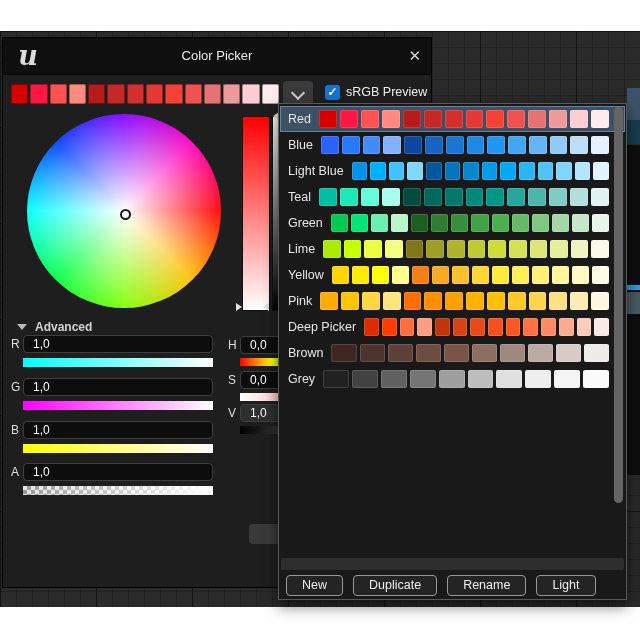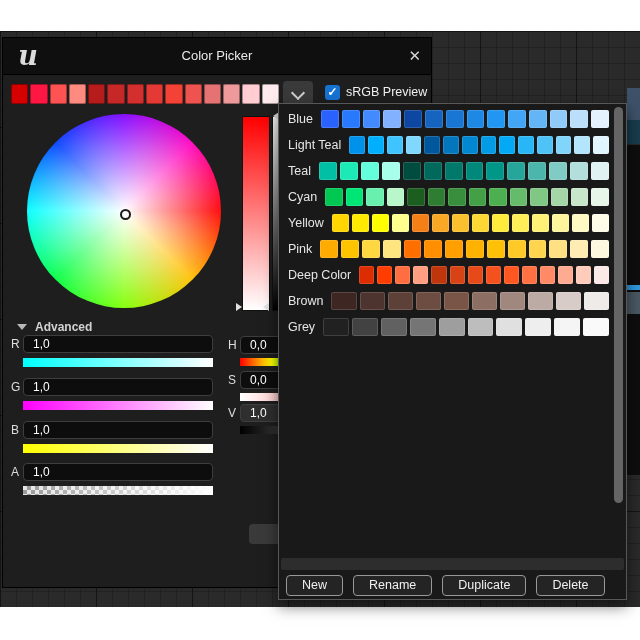--- a/index.html
+++ b/index.html
@@ -188,41 +188,60 @@
         <span class="slabel">V</span>
         <div class="sbox">1,0</div>
         <div class="sbar" style="background: linear-gradient(to right, rgb(0, 0, 0), rgb(255, 255, 255));"></div>
       </div>
 
       <div class="ok-part"></div>
     </div>
 
     <div class="panel">
       <div class="prows">
+          <div class="prow selected">
+            <span class="plabel">Red</span>
+            <div class="pstrip">
+              <div class="pswatch" style="background: rgb(213, 0, 0);"></div>
+              <div class="pswatch" style="background: rgb(255, 23, 68);"></div>
+              <div class="pswatch" style="background: rgb(255, 82, 82);"></div>
+              <div class="pswatch" style="background: rgb(255, 138, 128);"></div>
+              <div class="pswatch" style="background: rgb(183, 28, 28);"></div>
+              <div class="pswatch" style="background: rgb(198, 40, 40);"></div>
+              <div class="pswatch" style="background: rgb(211, 47, 47);"></div>
+              <div class="pswatch" style="background: rgb(229, 57, 53);"></div>
+              <div class="pswatch" style="background: rgb(244, 67, 54);"></div>
+              <div class="pswatch" style="background: rgb(239, 83, 80);"></div>
+              <div class="pswatch" style="background: rgb(229, 115, 115);"></div>
+              <div class="pswatch" style="background: rgb(239, 154, 154);"></div>
+              <div class="pswatch" style="background: rgb(255, 205, 210);"></div>
+              <div class="pswatch" style="background: rgb(255, 235, 238);"></div>
+            </div>
+          </div>
           <div class="prow">
             <span class="plabel">Blue</span>
             <div class="pstrip">
               <div class="pswatch" style="background: rgb(41, 98, 255);"></div>
               <div class="pswatch" style="background: rgb(41, 121, 255);"></div>
               <div class="pswatch" style="background: rgb(68, 138, 255);"></div>
               <div class="pswatch" style="background: rgb(130, 177, 255);"></div>
               <div class="pswatch" style="background: rgb(13, 71, 161);"></div>
               <div class="pswatch" style="background: rgb(21, 101, 192);"></div>
               <div class="pswatch" style="background: rgb(25, 118, 210);"></div>
               <div class="pswatch" style="background: rgb(30, 136, 229);"></div>
               <div class="pswatch" style="background: rgb(33, 150, 243);"></div>
               <div class="pswatch" style="background: rgb(66, 165, 245);"></div>
               <div class="pswatch" style="background: rgb(100, 181, 246);"></div>
               <div class="pswatch" style="background: rgb(144, 202, 249);"></div>
               <div class="pswatch" style="background: rgb(187, 222, 251);"></div>
               <div class="pswatch" style="background: rgb(227, 242, 253);"></div>
             </div>
           </div>
           <div class="prow">
-            <span class="plabel">Light Teal</span>
+            <span class="plabel">Light Blue</span>
             <div class="pstrip">
               <div class="pswatch" style="background: rgb(0, 145, 234);"></div>
               <div class="pswatch" style="background: rgb(0, 176, 255);"></div>
               <div class="pswatch" style="background: rgb(64, 196, 255);"></div>
               <div class="pswatch" style="background: rgb(128, 216, 255);"></div>
               <div class="pswatch" style="background: rgb(1, 87, 155);"></div>
               <div class="pswatch" style="background: rgb(2, 119, 189);"></div>
               <div class="pswatch" style="background: rgb(2, 136, 209);"></div>
               <div class="pswatch" style="background: rgb(3, 155, 229);"></div>
               <div class="pswatch" style="background: rgb(3, 169, 244);"></div>
@@ -246,39 +265,58 @@
               <div class="pswatch" style="background: rgb(0, 137, 123);"></div>
               <div class="pswatch" style="background: rgb(0, 150, 136);"></div>
               <div class="pswatch" style="background: rgb(38, 166, 154);"></div>
               <div class="pswatch" style="background: rgb(77, 182, 172);"></div>
               <div class="pswatch" style="background: rgb(128, 203, 196);"></div>
               <div class="pswatch" style="background: rgb(178, 223, 219);"></div>
               <div class="pswatch" style="background: rgb(224, 242, 241);"></div>
             </div>
           </div>
           <div class="prow">
-            <span class="plabel">Cyan</span>
+            <span class="plabel">Green</span>
             <div class="pstrip">
               <div class="pswatch" style="background: rgb(0, 200, 83);"></div>
               <div class="pswatch" style="background: rgb(0, 230, 118);"></div>
               <div class="pswatch" style="background: rgb(105, 240, 174);"></div>
               <div class="pswatch" style="background: rgb(185, 246, 202);"></div>
               <div class="pswatch" style="background: rgb(27, 94, 32);"></div>
               <div class="pswatch" style="background: rgb(46, 125, 50);"></div>
               <div class="pswatch" style="background: rgb(56, 142, 60);"></div>
               <div class="pswatch" style="background: rgb(67, 160, 71);"></div>
               <div class="pswatch" style="background: rgb(76, 175, 80);"></div>
               <div class="pswatch" style="background: rgb(102, 187, 106);"></div>
               <div class="pswatch" style="background: rgb(129, 199, 132);"></div>
               <div class="pswatch" style="background: rgb(165, 214, 167);"></div>
               <div class="pswatch" style="background: rgb(200, 230, 201);"></div>
               <div class="pswatch" style="background: rgb(232, 245, 233);"></div>
             </div>
           </div>
           <div class="prow">
+            <span class="plabel">Lime</span>
+            <div class="pstrip">
+              <div class="pswatch" style="background: rgb(174, 234, 0);"></div>
+              <div class="pswatch" style="background: rgb(198, 255, 0);"></div>
+              <div class="pswatch" style="background: rgb(238, 255, 65);"></div>
+              <div class="pswatch" style="background: rgb(244, 255, 129);"></div>
+              <div class="pswatch" style="background: rgb(130, 119, 23);"></div>
+              <div class="pswatch" style="background: rgb(158, 157, 36);"></div>
+              <div class="pswatch" style="background: rgb(175, 180, 43);"></div>
+              <div class="pswatch" style="background: rgb(192, 202, 51);"></div>
+              <div class="pswatch" style="background: rgb(205, 220, 57);"></div>
+              <div class="pswatch" style="background: rgb(212, 225, 87);"></div>
+              <div class="pswatch" style="background: rgb(220, 231, 117);"></div>
+              <div class="pswatch" style="background: rgb(230, 238, 156);"></div>
+              <div class="pswatch" style="background: rgb(240, 244, 195);"></div>
+              <div class="pswatch" style="background: rgb(249, 251, 231);"></div>
+            </div>
+          </div>
+          <div class="prow">
             <span class="plabel">Yellow</span>
             <div class="pstrip">
               <div class="pswatch" style="background: rgb(255, 214, 0);"></div>
               <div class="pswatch" style="background: rgb(255, 234, 0);"></div>
               <div class="pswatch" style="background: rgb(255, 255, 0);"></div>
               <div class="pswatch" style="background: rgb(255, 255, 141);"></div>
               <div class="pswatch" style="background: rgb(245, 127, 23);"></div>
               <div class="pswatch" style="background: rgb(249, 168, 37);"></div>
               <div class="pswatch" style="background: rgb(251, 192, 45);"></div>
               <div class="pswatch" style="background: rgb(253, 216, 53);"></div>
@@ -303,21 +341,21 @@
               <div class="pswatch" style="background: rgb(255, 179, 0);"></div>
               <div class="pswatch" style="background: rgb(255, 193, 7);"></div>
               <div class="pswatch" style="background: rgb(255, 202, 40);"></div>
               <div class="pswatch" style="background: rgb(255, 213, 79);"></div>
               <div class="pswatch" style="background: rgb(255, 224, 130);"></div>
               <div class="pswatch" style="background: rgb(255, 236, 179);"></div>
               <div class="pswatch" style="background: rgb(255, 248, 225);"></div>
             </div>
           </div>
           <div class="prow">
-            <span class="plabel">Deep Color</span>
+            <span class="plabel">Deep Picker</span>
             <div class="pstrip">
               <div class="pswatch" style="background: rgb(221, 44, 0);"></div>
               <div class="pswatch" style="background: rgb(255, 61, 0);"></div>
               <div class="pswatch" style="background: rgb(255, 110, 64);"></div>
               <div class="pswatch" style="background: rgb(255, 158, 128);"></div>
               <div class="pswatch" style="background: rgb(191, 54, 12);"></div>
               <div class="pswatch" style="background: rgb(216, 67, 21);"></div>
               <div class="pswatch" style="background: rgb(230, 74, 25);"></div>
               <div class="pswatch" style="background: rgb(244, 81, 30);"></div>
               <div class="pswatch" style="background: rgb(255, 87, 34);"></div>
@@ -355,21 +393,21 @@
               <div class="pswatch" style="background: rgb(224, 224, 224);"></div>
               <div class="pswatch" style="background: rgb(238, 238, 238);"></div>
               <div class="pswatch" style="background: rgb(245, 245, 245);"></div>
               <div class="pswatch" style="background: rgb(250, 250, 250);"></div>
             </div>
           </div>
         </div>
       <div class="hscroll"></div>
       <div class="pbuttons">
         <div class="pbtn">New</div>
+        <div class="pbtn">Duplicate</div>
         <div class="pbtn">Rename</div>
-        <div class="pbtn">Duplicate</div>
-        <div class="pbtn">Delete</div>
+        <div class="pbtn">Light</div>
       </div>
       <div class="vthumb"></div>
     </div>
 
   </div>
 </div>
 
 </body></html>

